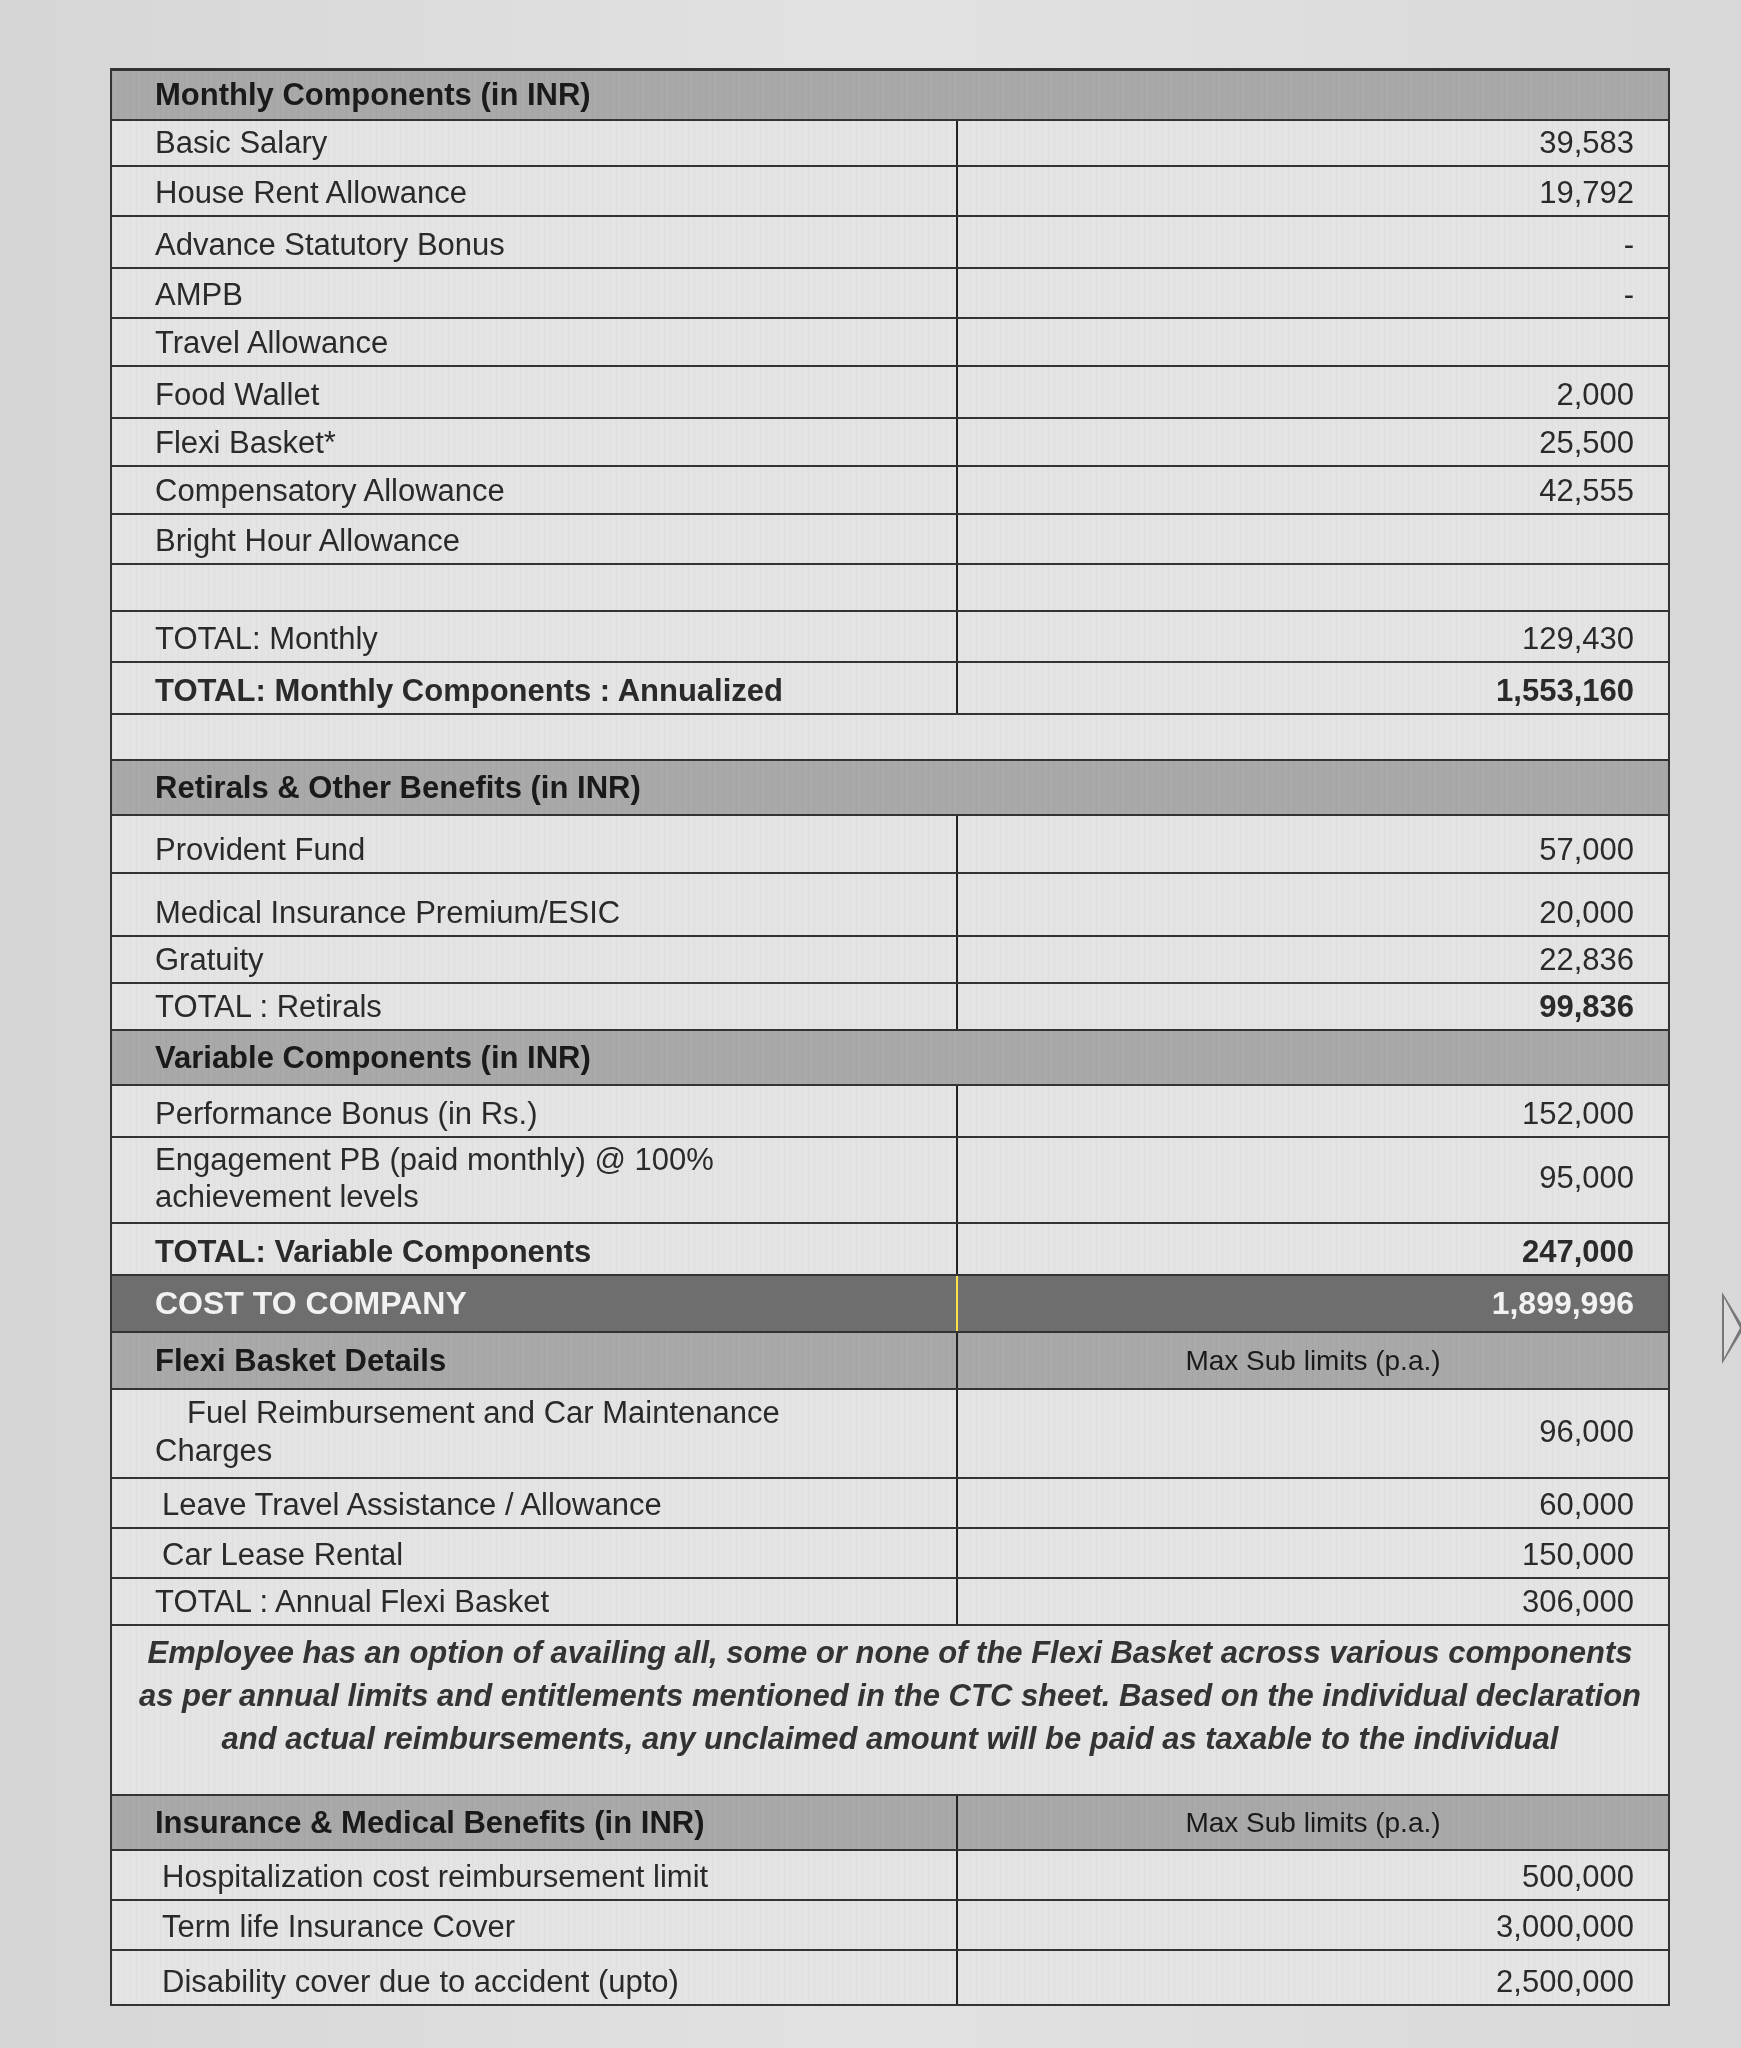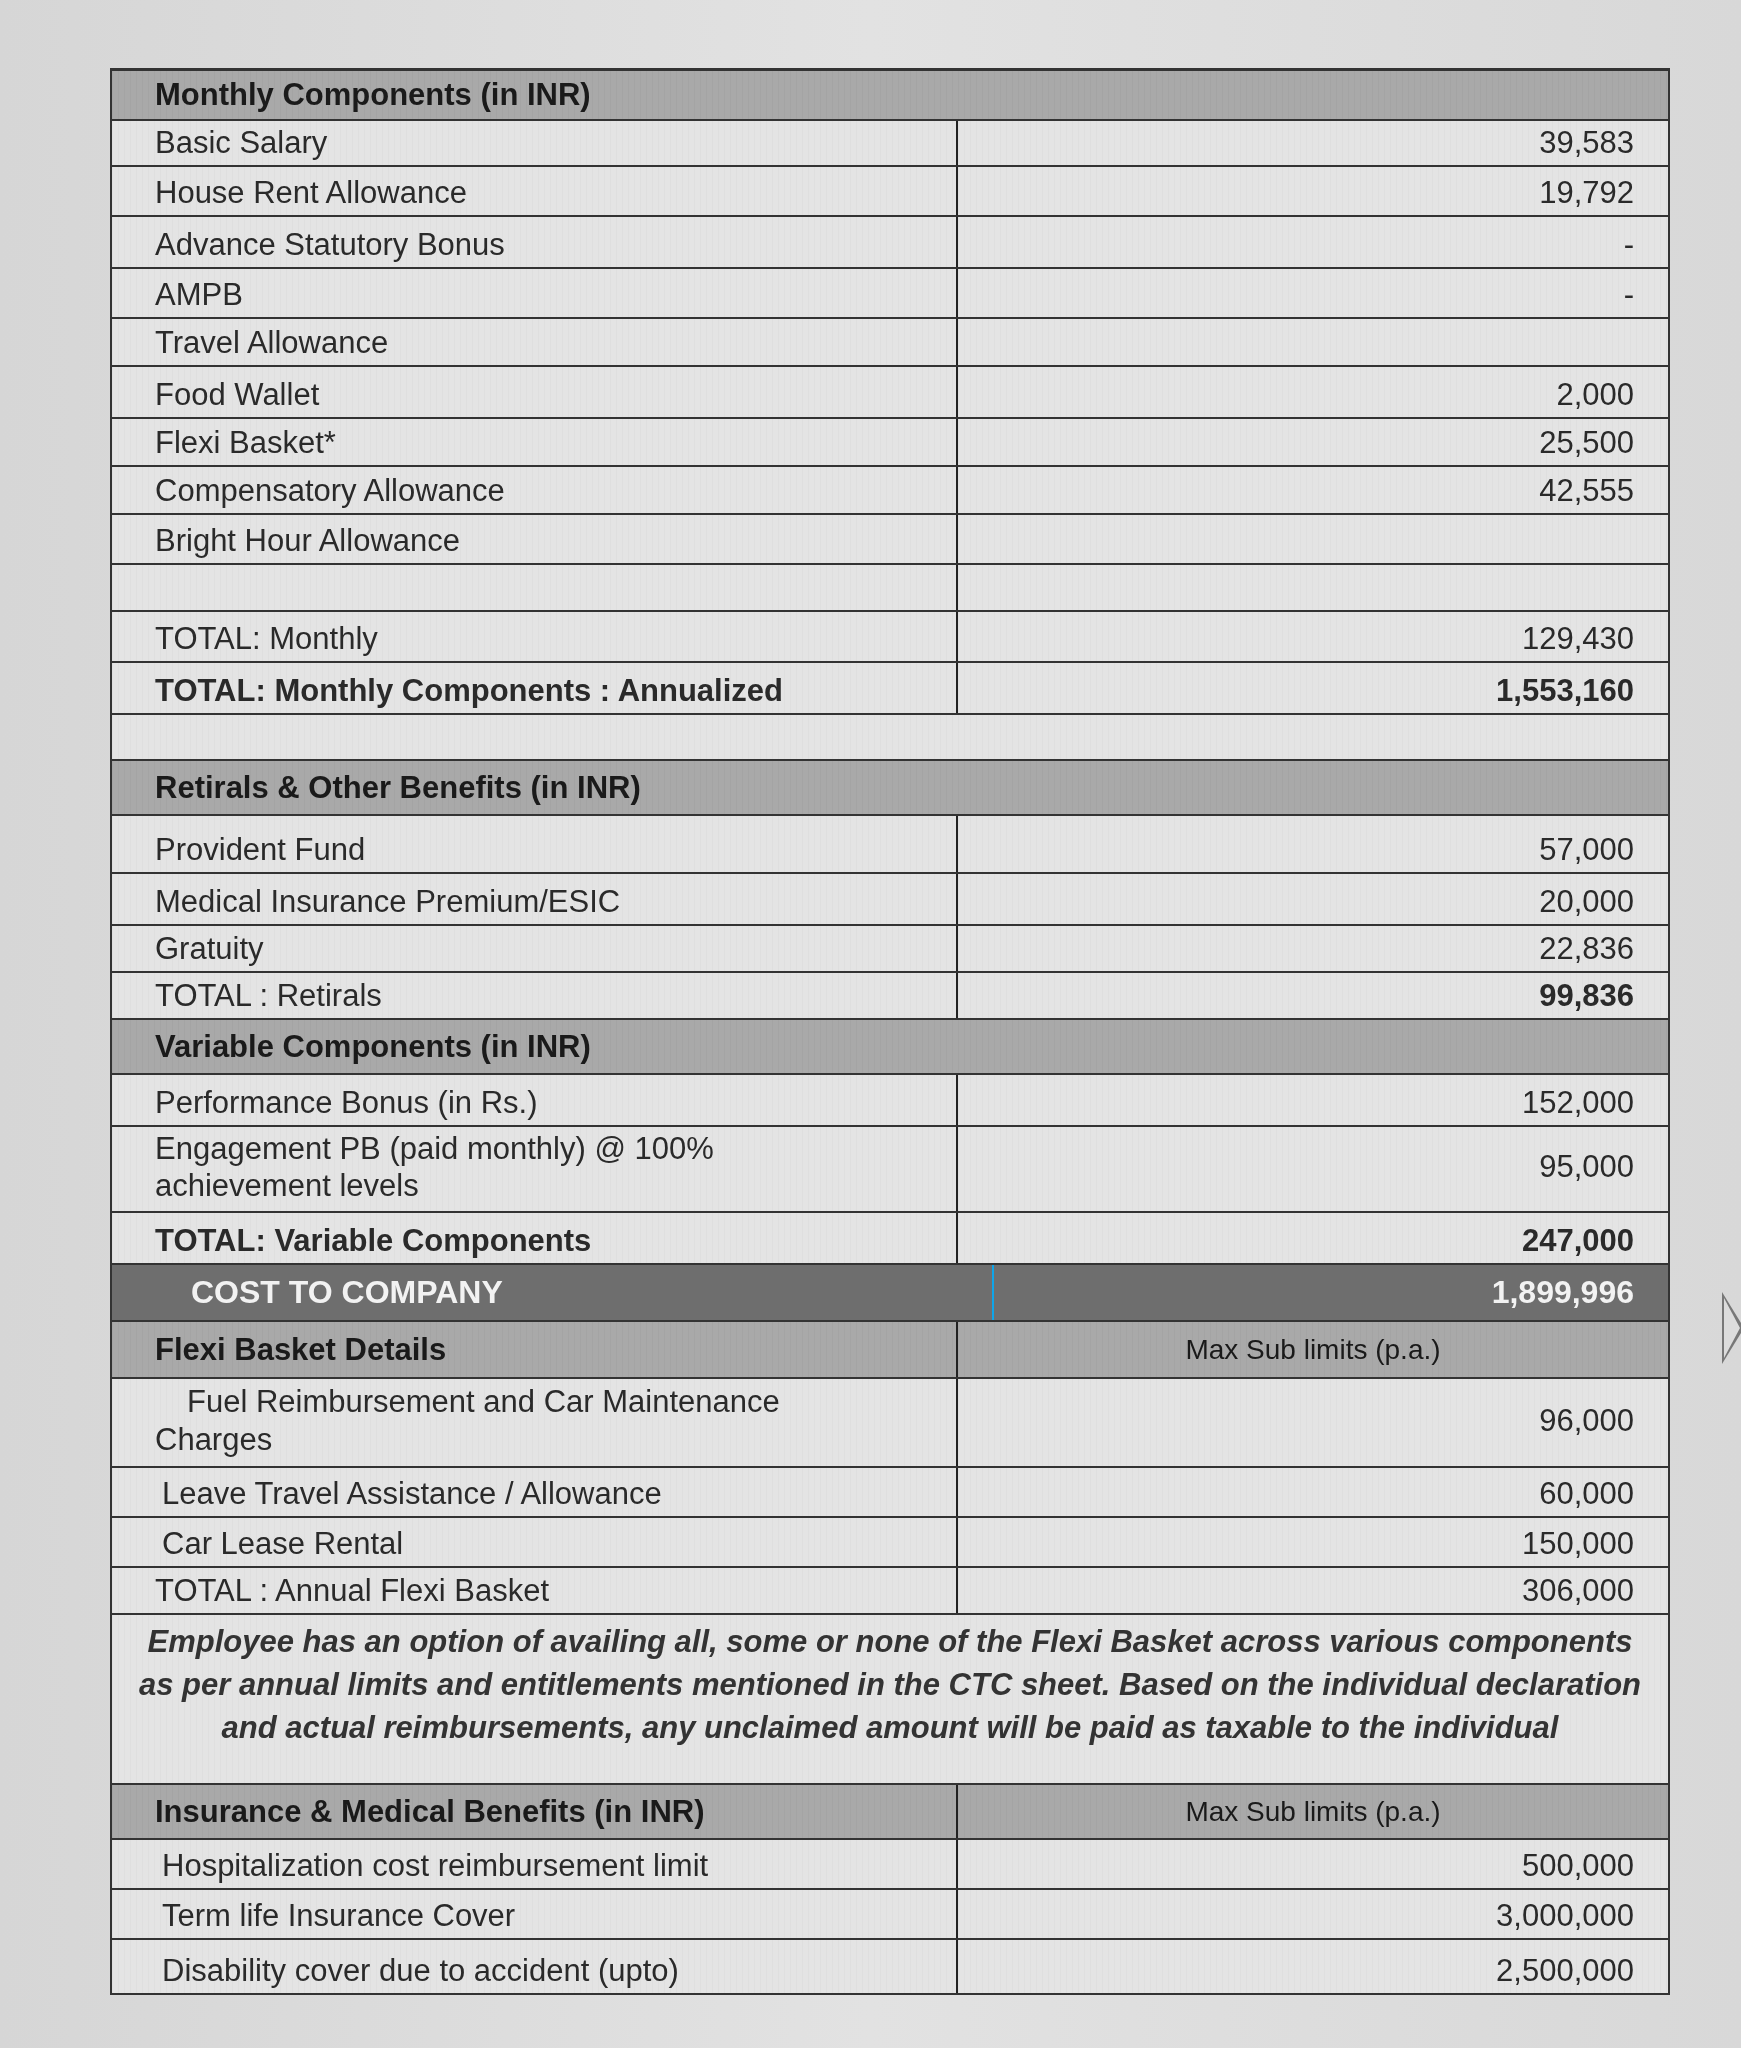--- a/index.html
+++ b/index.html
@@ -29,21 +29,21 @@
   .cell.value { flex:1; justify-content:flex-end; padding-right:34px; }
   .row.full .cell.label { border-right:none; }
   .row.section { background:#a9a9a9;
     background-image:repeating-linear-gradient(90deg, rgba(0,0,0,0.03) 0 1px, transparent 1px 6px); }
   .row.section .cell { font-weight:bold; color:#1a1a1a; align-items:center; padding-bottom:0; }
   .row.subhead .cell.value { justify-content:center; font-size:28px; font-weight:normal; padding-right:18px; }
   .row.total .cell.value { font-weight:bold; }
   .row.bold-label .cell.label { font-weight:bold; }
   .row.ctc { background:#6e6e6e; }
   .row.ctc .cell { color:#f2f2f2; font-weight:bold; align-items:center; padding-bottom:0; font-size:32px; }
-  .row.ctc .cell.label { border-right:2px solid #0ea5e9;margin-left:36px; }
+  .row.ctc .cell.label { border-right:2px solid #fde047; }
   .indent { padding-left:50px !important; }
   .wrap { align-items:center; }
   .note {
     font-style:italic; text-align:center; font-size:31px; color:#333;
     padding:6px 24px 4px; line-height:1.38;font-weight:bold;
   }
   .cursor-shape {
     position:absolute; left:1722px; top:1292px; width:0; height:0;
     border-top:36px solid transparent; border-bottom:36px solid transparent;
     border-left:22px solid #777;
@@ -114,21 +114,21 @@
     <div class="cell label"></div>
   </div>
 
   <div class="row section full" style="height:55px">
     <div class="cell label">Retirals &amp; Other Benefits (in INR)</div>
   </div>
   <div class="row" style="height:58px">
     <div class="cell label">Provident Fund</div>
     <div class="cell value">57,000</div>
   </div>
-  <div class="row" style="height:52px">
+  <div class="row" style="height:63px">
     <div class="cell label">Medical Insurance Premium/ESIC</div>
     <div class="cell value">20,000</div>
   </div>
   <div class="row" style="height:47px">
     <div class="cell label">Gratuity</div>
     <div class="cell value">22,836</div>
   </div>
   <div class="row total" style="height:47px">
     <div class="cell label">TOTAL : Retirals</div>
     <div class="cell value">99,836</div>

